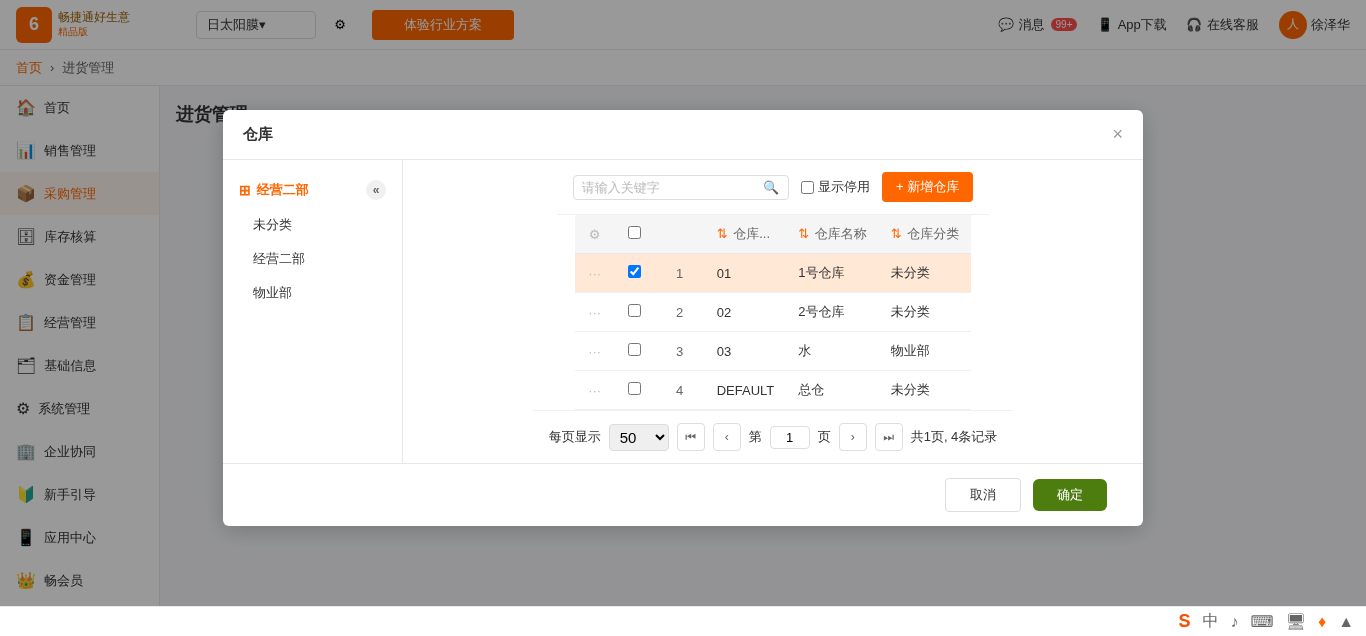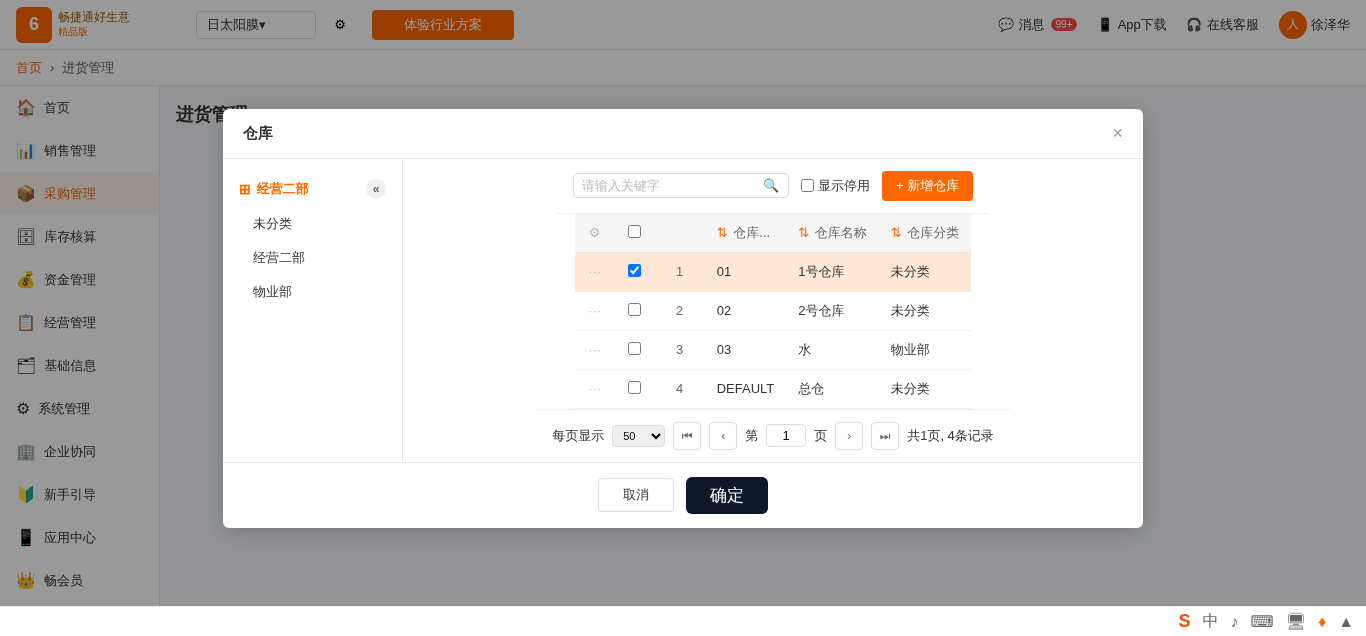--- a/index.html
+++ b/index.html
@@ -204,46 +204,46 @@
     .num-col { width: 50px; text-align: center; color: #666; }
 
     
     .pagination {
       display: flex; align-items: center; justify-content: center;
       padding: 12px 16px; gap: 8px; border-top: 1px solid #f0f0f0;
       font-size: 13px; color: #333;
     }
     .pagination select {
       border: 1px solid #ddd; border-radius: 4px;
-      padding: 3px 6px; font-size: 11px;
+      padding: 3px 6px; font-size: 15px;
     }
     .page-btn {
       width: 28px; height: 28px; border: 1px solid #ddd;
       border-radius: 4px; display: flex; align-items: center; justify-content: center;
       cursor: pointer; color: #666; background: white;
       font-size: 12px;
     }
     .page-input {
       width: 40px; border: 1px solid #ddd; border-radius: 4px;
       padding: 3px 6px; text-align: center; font-size: 13px;
     }
 
     
     .dialog-footer {
-      display: flex; align-items: center; justify-content: center;
-      gap: 12px; padding: 14px 16px; border-top: 1px solid #e8e8e8;
+      display: flex; align-items: center; justify-content: flex-end;
+      gap: 12px; padding: 14px 36px; border-top: 1px solid #e8e8e8;
     }
     .cancel-btn {
       padding: 7px 24px; border: 1px solid #ddd;
       border-radius: 4px; background: white; cursor: pointer;
       font-size: 13px; color: #333;
     }
     .confirm-btn {
-      padding: 7px 24px; background: #0f172a; color: white;
-      border: none; border-radius: 6px; cursor: pointer; font-size: 17px;
+      padding: 7px 24px; background: #4d7c0f; color: white;
+      border: none; border-radius: 6px; cursor: pointer; font-size: 13px;
     }
 
     
     .bottom-bar {
       position: fixed; bottom: 0; left: 0; right: 0; height: 30px;
       background: #fff; border-top: 1px solid #e8e8e8;
       display: flex; align-items: center; justify-content: flex-end;
       padding: 0 12px; gap: 12px; z-index: 200;
     }
     .bottom-icon { font-size: 16px; color: #666; cursor: pointer; }

